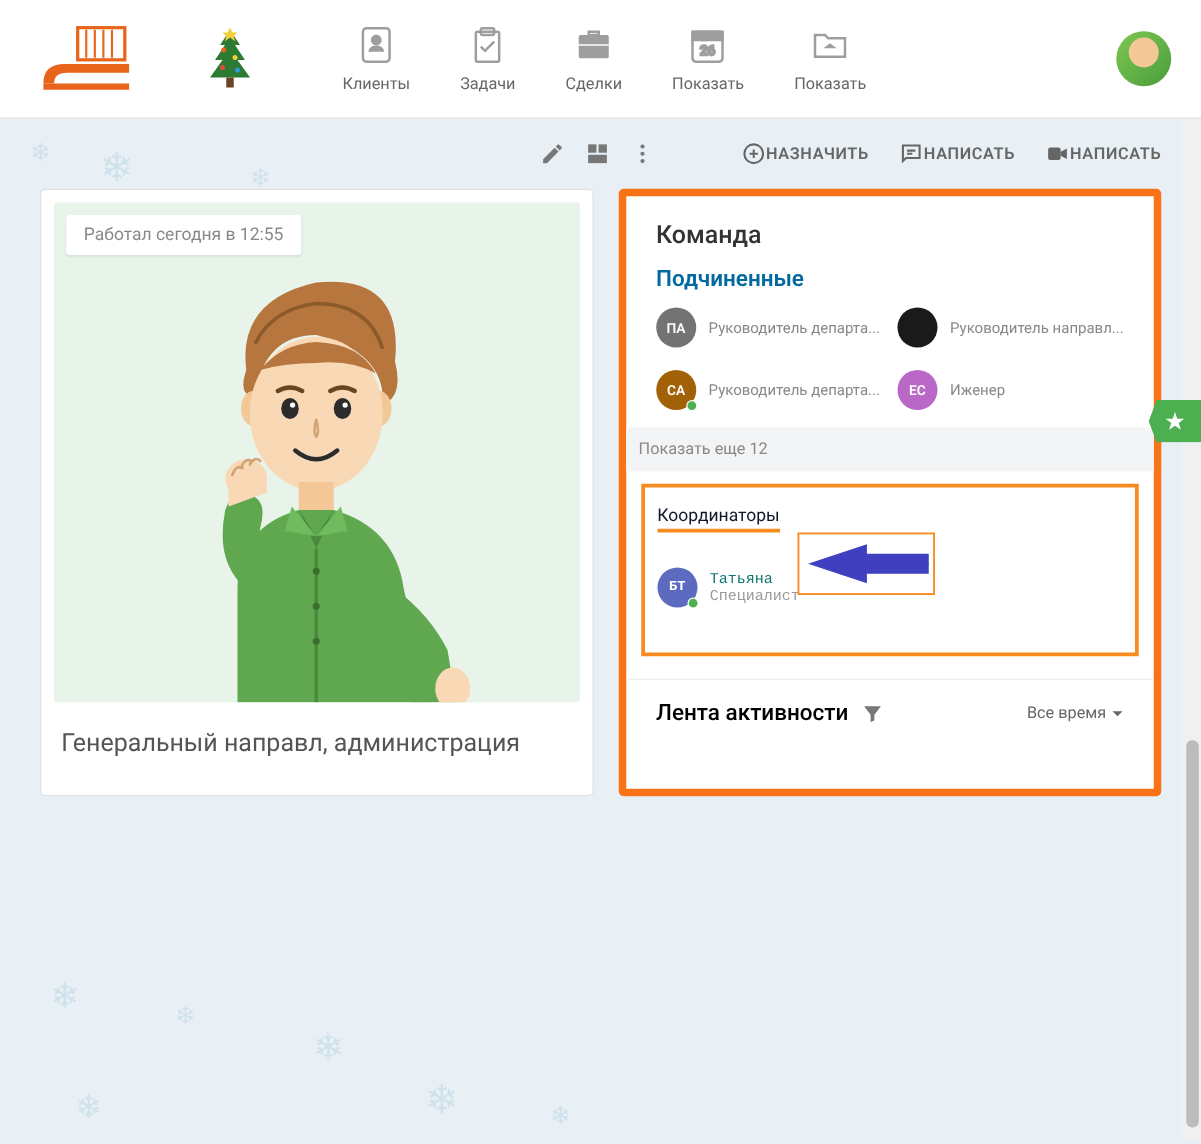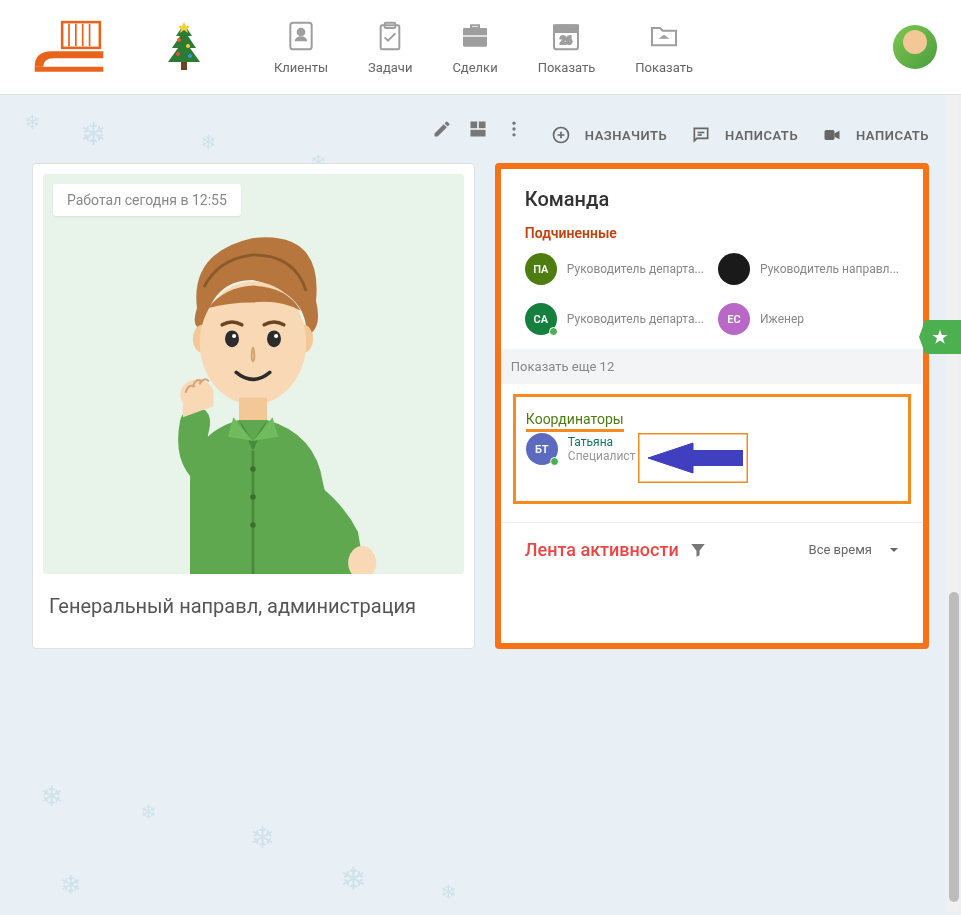--- a/index.html
+++ b/index.html
@@ -36,22 +36,22 @@
     position:relative; overflow:hidden; cursor:pointer;
   }
   .avatar-user::after{content:'';position:absolute;top:5px;left:10px;width:24px;height:24px;border-radius:50%;background:#f4c896;}
   .actions-bar {
     display:flex; align-items:center; justify-content:flex-end;
     padding: 18px 32px; gap:24px; position:relative; z-index:2;
   }
   .ab-left { display:flex; gap:16px; margin-right:auto; margin-left:400px;}
   .ab-ic { color:#777; cursor:pointer; }
   .ab-btn {
-    display:flex; align-items:center; gap:14px; color:#666; font-size:13px;
-    font-weight:600; letter-spacing:.5px; cursor:pointer;margin-top:12px;
+    display:flex; align-items:center; gap:0; color:#666; font-size:13px;
+    font-weight:600; letter-spacing:.5px; cursor:pointer;
   }
   .ab-btn svg { width:20px; height:20px; }
   .main {
     display:flex; gap:20px; padding:0 32px; position:relative; z-index:2;
   }
   .card-left {
     width:476px; background:#fff; border:1px solid #e0e0e0; border-radius:4px;
     padding:10px;
   }
   .img-box {
@@ -65,54 +65,54 @@
   .person-svg { position:absolute; bottom:0; left:50%; transform:translateX(-50%); width:280px; }
   .person-title {
     padding:18px 6px; font-size:20px; color:#555; line-height:1.4;
   }
   .card-right {
     flex:1; background:#fff; border:6px solid #f97316; border-radius:4px;
     display:flex; flex-direction:column;
   }
   .team { padding:18px 24px 0; }
   .team h2 { font-size:20px; font-weight:500; color:#333; margin-bottom:14px;}
-  .sub-h { font-size:14px; font-weight:600; color:#c2410c; margin-bottom:12px;}
+  .sub-h { font-size:18px; font-weight:600; color:#0369a1; margin-bottom:12px;}
   .team-grid { display:grid; grid-template-columns:1fr 1fr; gap:18px 14px; margin-bottom:14px;}
   .team-item { display:flex; align-items:center; gap:10px; }
   .team-av {
     width:32px; height:32px; border-radius:50%; color:#fff; font-size:11px;
     font-weight:600; display:flex; align-items:center; justify-content:center;
     position:relative; flex-shrink:0;
   }
   .team-av .dot{position:absolute;right:-1px;bottom:-1px;width:9px;height:9px;border-radius:50%;background:#4caf50;border:1.5px solid #fff;}
   .team-name { font-size:12px; color:#888; white-space:nowrap; overflow:hidden; text-overflow:ellipsis; max-width:150px;}
   .show-more {
     background:#f3f4f6; padding:10px; text-align:left; font-size:13px; color:#888;
     cursor:pointer; margin:0 -24px;
   }
   .coord-box {
     margin:10px 12px; border:3px solid #f68b1f; padding:12px 10px 36px; position:relative;
   }
   .coord-h {
-    font-size:14px; color:#4d7c0f; border-bottom:3px solid #f68b1f; display:inline-block;
-    padding-bottom:2px; margin-bottom:1px;
-  }
-  .coord-item { display:flex; align-items:center; gap:10px;}
+    font-size:14px; color:#0f172a; border-bottom:3px solid #f68b1f; display:inline-block;
+    padding-bottom:2px; margin-bottom:28px;
+  }
+  .coord-item { display:flex; align-items:center; gap:10px;font-family:Liberation Mono, monospace;}
   .coord-name { font-size:12px; color:#0f766e;}
   .coord-role { font-size:12px; color:#999;}
   .arrow {
     position:absolute; right:160px; top:36px; pointer-events:none;
   }
   .activity {
     padding:16px 24px; display:flex; align-items:center; gap:10px;
     border-top:1px solid #eee; margin-top:8px;
   }
-  .activity h3 { font-size:18px; font-weight:500; color:#ef4444;}
+  .activity h3 { font-size:18px; font-weight:500; color:#000000;}
   .filter-ic { color:#777; }
-  .time-sel { margin-left:auto; font-size:13px; color:#666; cursor:pointer; display:flex; align-items:center; gap:17px;}
+  .time-sel { margin-left:auto; font-size:13px; color:#666; cursor:pointer; display:flex; align-items:center; gap:4px;}
   .star-tab {
     position:absolute; right:0; top:320px; width:42px; height:34px;
     background:#4caf50; display:flex; align-items:center; justify-content:center;
     color:#fff; z-index:5; clip-path: polygon(15% 0, 100% 0, 100% 100%, 15% 100%, 0 50%);
   }
   .scrollbar {
     position:absolute; right:2px; top:95px; bottom:3px; width:14px;
     background:#f0f0f0;
   }
   .scroll-thumb {
@@ -300,33 +300,33 @@
     </div>
     <div class="person-title">Генеральный направл, администрация</div>
   </div>
 
   <div class="card-right">
     <div class="team">
       <h2>Команда</h2>
       <div class="sub-h">Подчиненные</div>
       <div class="team-grid">
         <div class="team-item">
-          <div class="team-av" style="background:#4d7c0f">
+          <div class="team-av" style="background:#737373">
               <span>ПА</span>
             </div>
           <div class="team-name">Руководитель департа...</div>
         </div>
         <div class="team-item">
           <div class="team-av" style="background:#1a1a1a">
               <span></span>
             </div>
           <div class="team-name">Руководитель направл...</div>
         </div>
         <div class="team-item">
-          <div class="team-av" style="background:#15803d">
+          <div class="team-av" style="background:#a16207">
               <span>СА</span>
               <span class="dot"></span>
             </div>
           <div class="team-name">Руководитель департа...</div>
         </div>
         <div class="team-item">
           <div class="team-av" style="background:#ba68c8">
               <span>ЕС</span>
             </div>
           <div class="team-name">Ижeнер</div>

